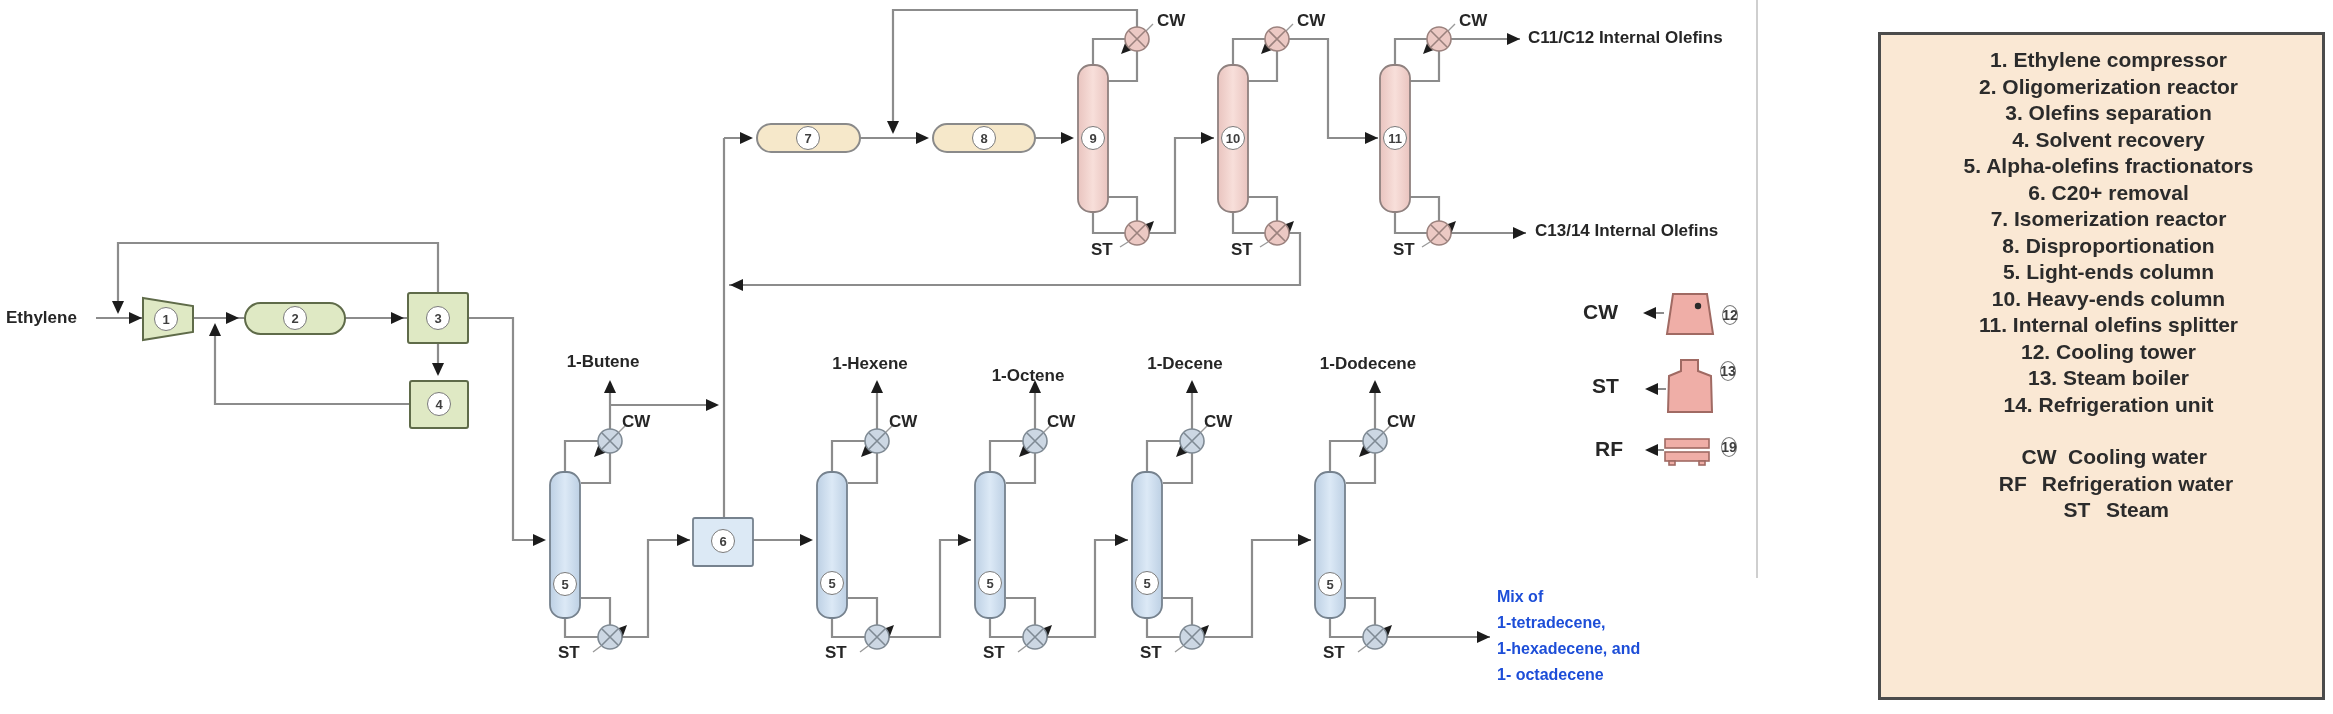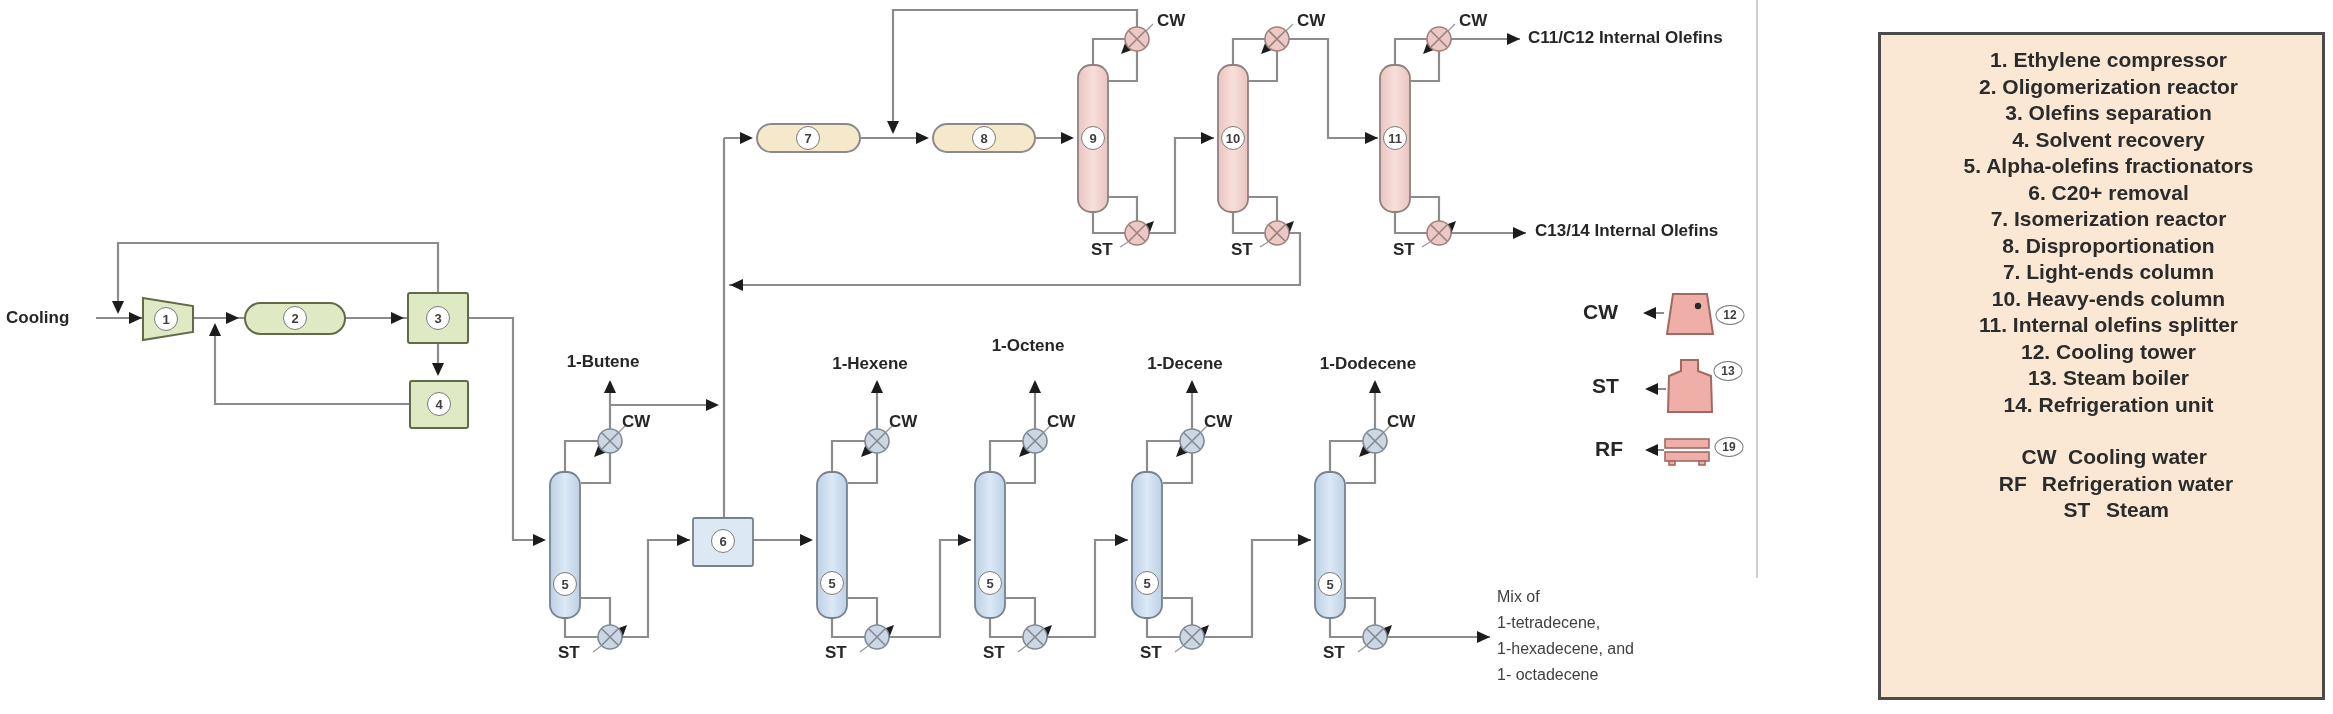--- a/index.html
+++ b/index.html
@@ -3,25 +3,25 @@
 <meta charset="utf-8">
 <style>
   html,body{margin:0;padding:0;background:#ffffff;}
   .stage{position:relative;width:2333px;height:714px;background:#ffffff;
          font-family:"Liberation Sans",sans-serif;overflow:hidden;}
   svg.pipes{position:absolute;left:0;top:0;}
   .num{position:absolute;width:24px;height:24px;border-radius:50%;
        background:#ffffff;border:1.7px solid #7a7a7a;color:#3f3f3f;
        font-size:13px;font-weight:700;display:flex;align-items:center;justify-content:center;
        transform:translate(-50%,-50%);box-sizing:border-box;line-height:1;}
-  .num.sm{width:29px;height:20px;font-size:12px;border-width:1.4px;}
+  .num.sm{width:16px;height:20px;font-size:14px;border-width:1.4px;}
   .lbl{position:absolute;font-size:17px;font-weight:700;color:#262626;white-space:nowrap;line-height:1.15;}
   .lbl.ctr{transform:translateX(-50%);}
   .lbl.big{font-size:21px;}
-  .mix{position:absolute;font-size:16px;font-weight:400;color:#404040;line-height:26px;white-space:nowrap;}
+  .mix{position:absolute;font-size:16px;font-weight:700;color:#1d4ed8;line-height:26px;white-space:nowrap;}
   .legend{position:absolute;left:1878px;top:32px;width:447px;height:668px;
           background:#fae8d4;border:3px solid #4b4b4b;box-sizing:border-box;
           padding:12px 8px 0 22px;color:#2b2b2b;
           font-size:21px;font-weight:700;line-height:26.5px;}
   .lg-line{white-space:nowrap;text-align:center;}
   .lg-gap{height:26px;}
   .abbr-k{display:inline-block;width:58px;}
 </style>
 </head>
 <body>
@@ -233,24 +233,24 @@
   <span class="num" style="left:723px;top:541px">6</span>
   <span class="num" style="left:808px;top:138px">7</span>
   <span class="num" style="left:984px;top:138px">8</span>
   <span class="num" style="left:1093px;top:138px">9</span>
   <span class="num" style="left:1233px;top:138px">10</span>
   <span class="num" style="left:1395px;top:138px">11</span>
   <span class="num sm" style="left:1730px;top:315px">12</span>
   <span class="num sm" style="left:1728px;top:371px">13</span>
   <span class="num sm" style="left:1729px;top:447px">19</span>
 
-  <span class="lbl" style="left:6px;top:308px">Cooling</span>
+  <span class="lbl" style="left:6px;top:308px">Ethylene</span>
   <span class="lbl ctr" style="left:603px;top:352px">1-Butene</span>
   <span class="lbl ctr" style="left:870px;top:354px">1-Hexene</span>
-  <span class="lbl ctr" style="left:1028px;top:336px">1-Octene</span>
+  <span class="lbl ctr" style="left:1028px;top:366px">1-Octene</span>
   <span class="lbl ctr" style="left:1185px;top:354px">1-Decene</span>
   <span class="lbl ctr" style="left:1368px;top:354px">1-Dodecene</span>
   <span class="lbl" style="left:1528px;top:28px">C11/C12 Internal Olefins</span>
   <span class="lbl" style="left:1535px;top:221px">C13/14 Internal Olefins</span>
 
   <span class="lbl" style="left:622px;top:412px">CW</span>
   <span class="lbl" style="left:889px;top:412px">CW</span>
   <span class="lbl" style="left:1047px;top:412px">CW</span>
   <span class="lbl" style="left:1204px;top:412px">CW</span>
   <span class="lbl" style="left:1387px;top:412px">CW</span>
@@ -280,21 +280,21 @@
 
   <div class="legend">
     <div class="lg-line">1. Ethylene compressor</div>
     <div class="lg-line">2. Oligomerization reactor</div>
     <div class="lg-line">3. Olefins separation</div>
     <div class="lg-line">4. Solvent recovery</div>
     <div class="lg-line">5. Alpha-olefins fractionators</div>
     <div class="lg-line">6. C20+ removal</div>
     <div class="lg-line">7. Isomerization reactor</div>
     <div class="lg-line">8. Disproportionation</div>
-    <div class="lg-line">7. Light-ends column</div>
+    <div class="lg-line">5. Light-ends column</div>
     <div class="lg-line">10. Heavy-ends column</div>
     <div class="lg-line">11. Internal olefins splitter</div>
     <div class="lg-line">12. Cooling tower</div>
     <div class="lg-line">13. Steam boiler</div>
     <div class="lg-line">14. Refrigeration unit</div>
     <div class="lg-gap"></div>
     <div class="lg-line">
       <span class="abbr-k">CW</span><span>Cooling water</span>
     </div>
     <div class="lg-line">

